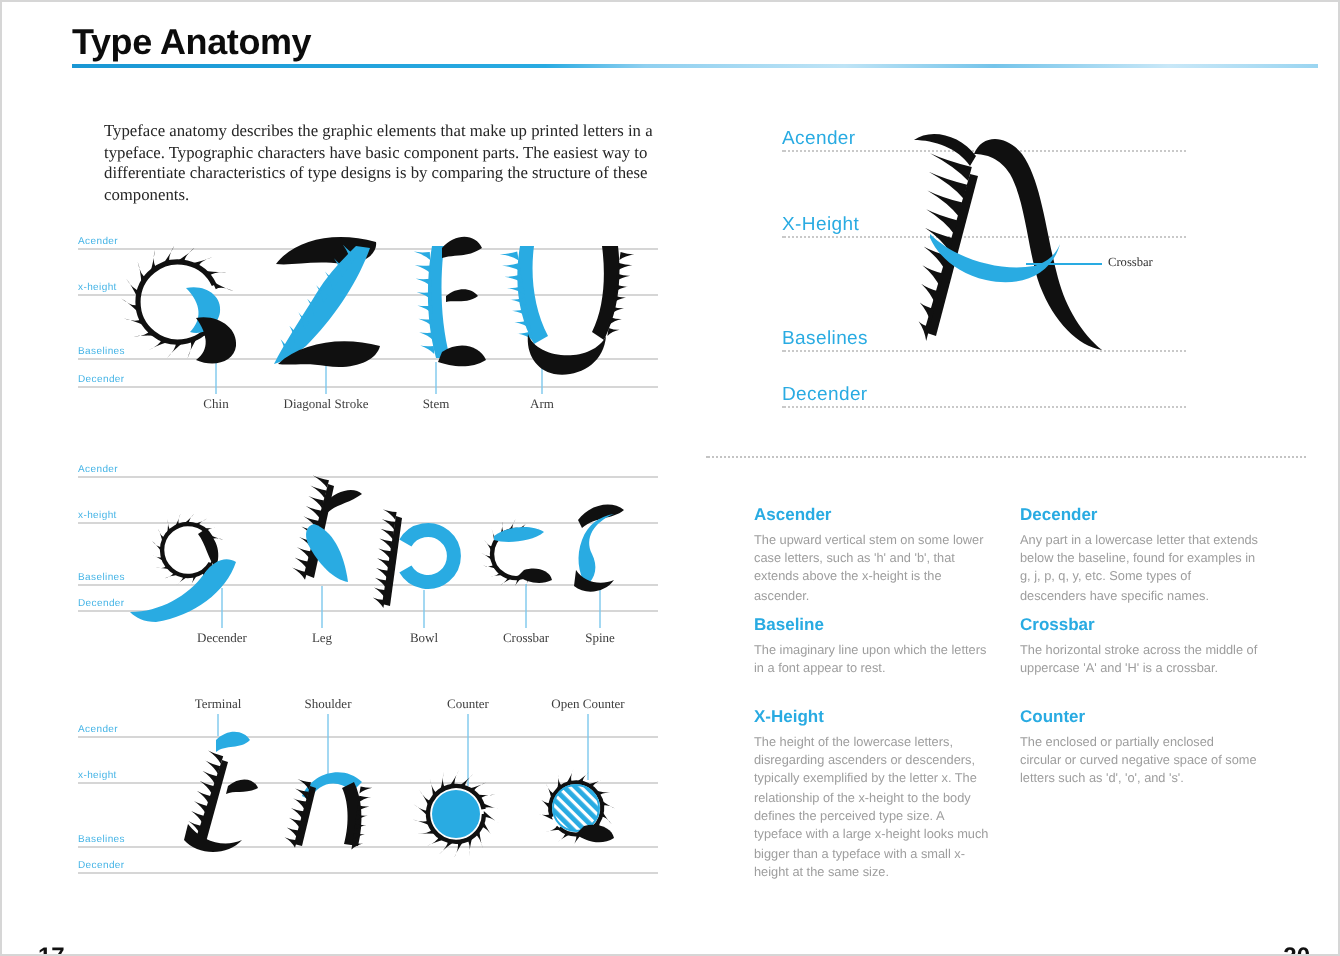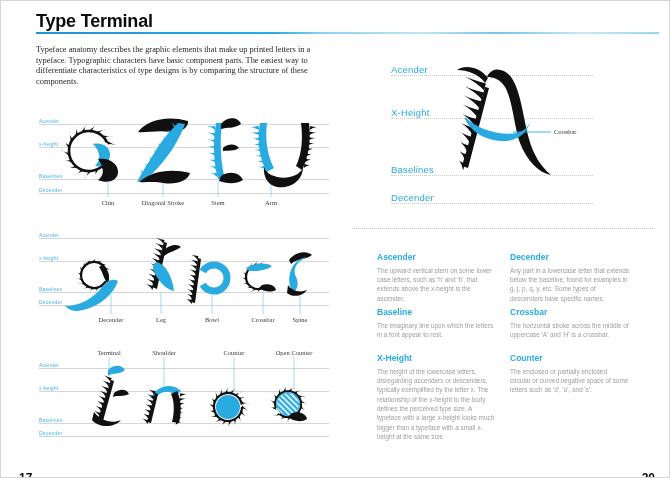--- a/index.html
+++ b/index.html
@@ -10,21 +10,21 @@
   }
   .title{
     position:absolute;left:35px;top:10px;font-size:18px;font-weight:800;
     color:#0c0c0c;letter-spacing:-.2px;margin:0;
   }
   .title-rule{
     position:absolute;left:35px;top:31px;width:623px;height:2px;
     background:linear-gradient(90deg,#1a97d4 0%,#29ABE2 38%,#8fd0f0 46%,#bfe4f6 62%,#74c4ea 74%,#c9e8f8 88%,#9ad5f1 100%);
   }
   .intro{
-    position:absolute;left:35px;top:44px;width:282px;margin:0;
+    position:absolute;left:35px;top:44px;width:282px;margin:16px;
     font-family:"Liberation Serif",serif;font-size:8.4px;line-height:1.27;color:#262626;
   }
   
   .gline{position:absolute;height:1px;background:#d6d6d6;}
   .glabel{
     position:absolute;left:0;top:-6px;font-size:5px;color:#45b4e6;
     letter-spacing:.2px;white-space:nowrap;
   }
   
   .gline-r{position:absolute;width:202px;border-top:1px dotted #c9c9c9;height:0;}
@@ -44,21 +44,21 @@
   .def p{margin:0;font-size:6.4px;line-height:1.46;color:#9d9d9d;}
   .pagenum{position:absolute;font-size:12px;font-weight:bold;color:#111111;margin-top:26px;}
   .pagenum.right{width:40px;text-align:right;}
   svg.art{position:absolute;left:0;top:0;pointer-events:none;}
 </style>
 </head>
 <body>
 
 <div id="canvas">
 
-  <h1 class="title">Type Terminal</h1>
+  <h1 class="title">Type Anatomy</h1>
   <div class="title-rule"></div>
   <p class="intro">Typeface anatomy describes the graphic elements that make up printed letters in a typeface. Typographic characters have basic component parts. The easiest way to differentiate characteristics of type designs is by comparing the structure of these components.</p>
 
   <div class="gline" style="left:38px;top:123px;width:290px">
       <span class="glabel">Acender</span>
     </div>
   <div class="gline" style="left:38px;top:146px;width:290px">
       <span class="glabel">x-height</span>
     </div>
   <div class="gline" style="left:38px;top:178px;width:290px">

